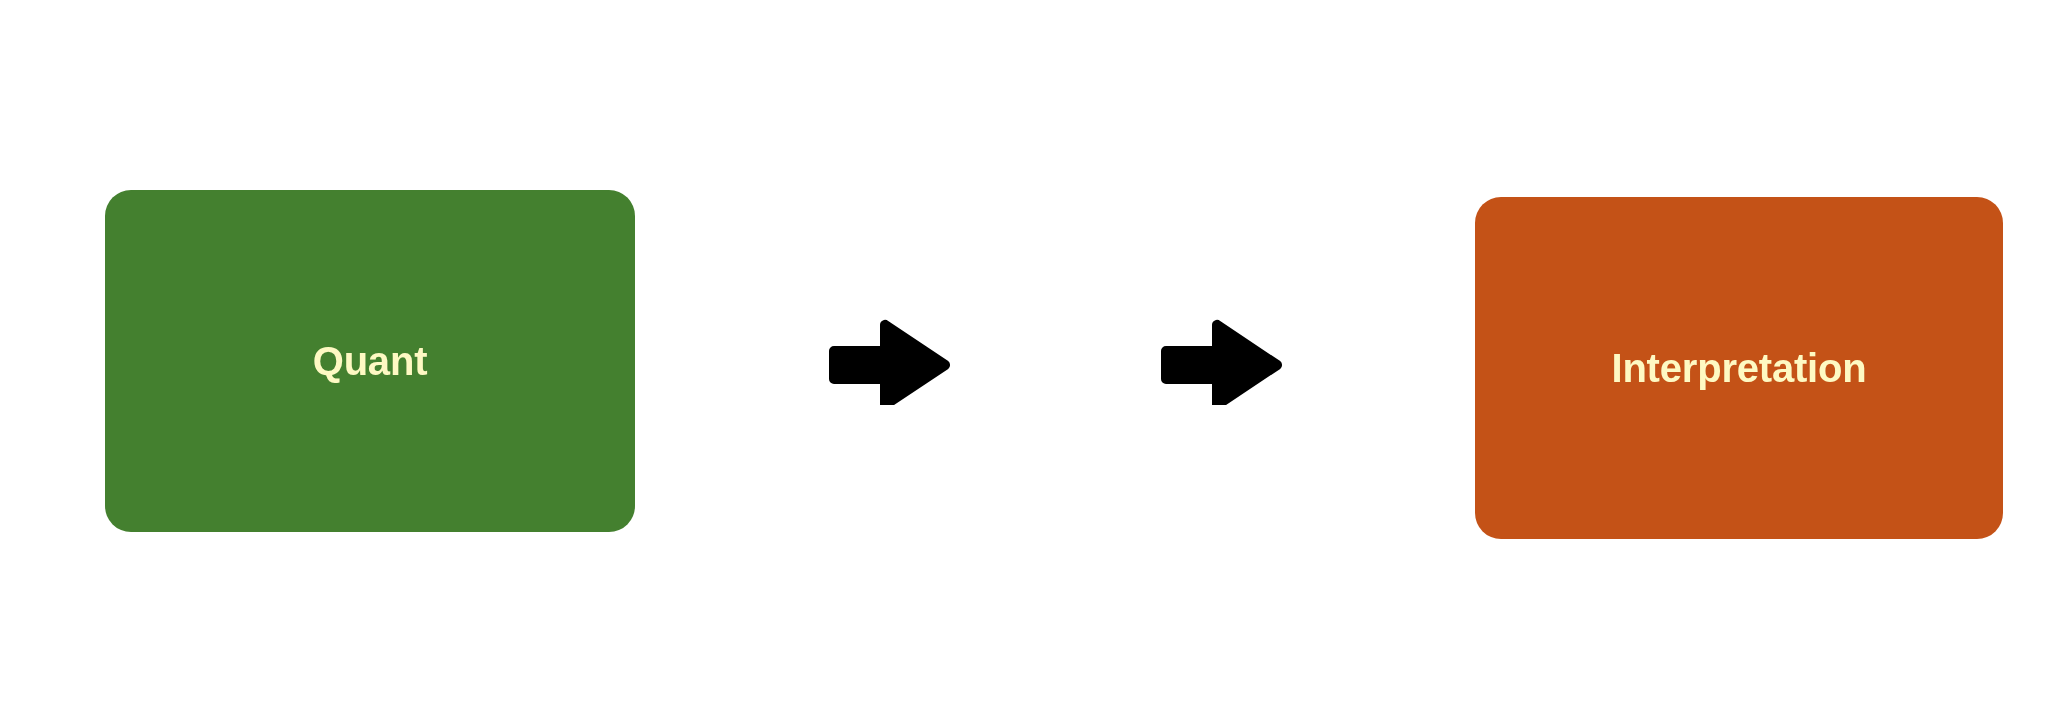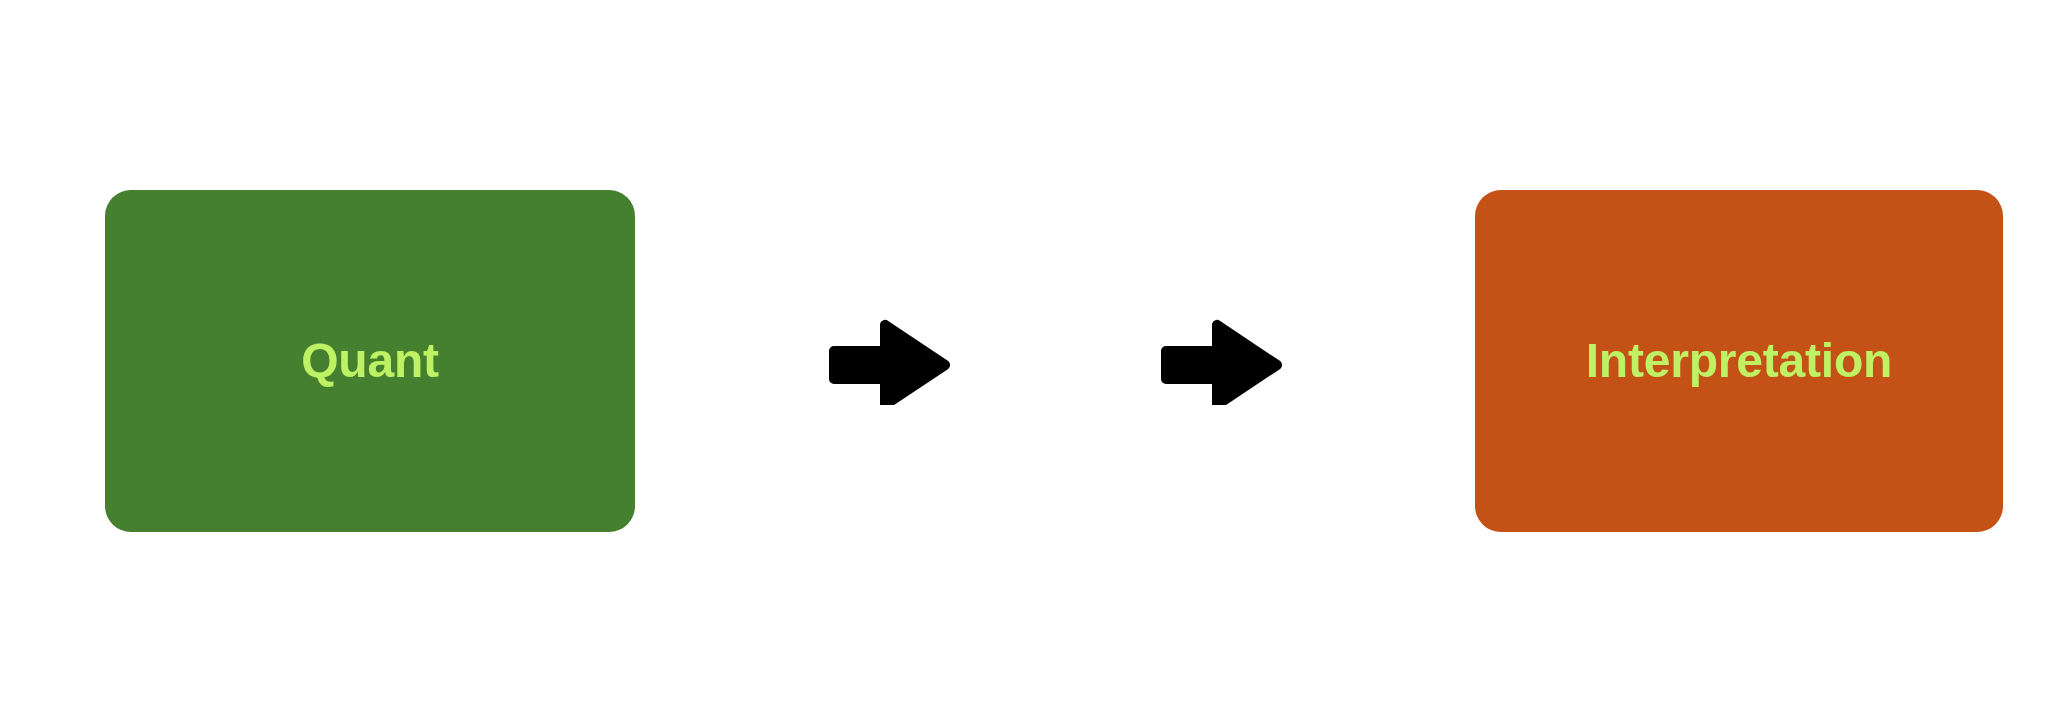--- a/index.html
+++ b/index.html
@@ -38,26 +38,27 @@
     border-radius: 26px;
     display: flex;
     align-items: center;
     justify-content: center;
     box-sizing: border-box;
     flex: 0 0 auto;
   }
 
   .stage-box.orange {
     width: 528px;
+    margin-top: 7px;
   }
 
   .stage-label {
-    font-size: 48px;
+    font-size: 40px;
     font-weight: bold;
-    color: #bef264;
+    color: #fef9c3;
     letter-spacing: -0.2px;
     line-height: 1;
     text-align: center;
     white-space: nowrap;
   }
 
   
   .connector {
     flex: 0 0 auto;
     width: 155px;

